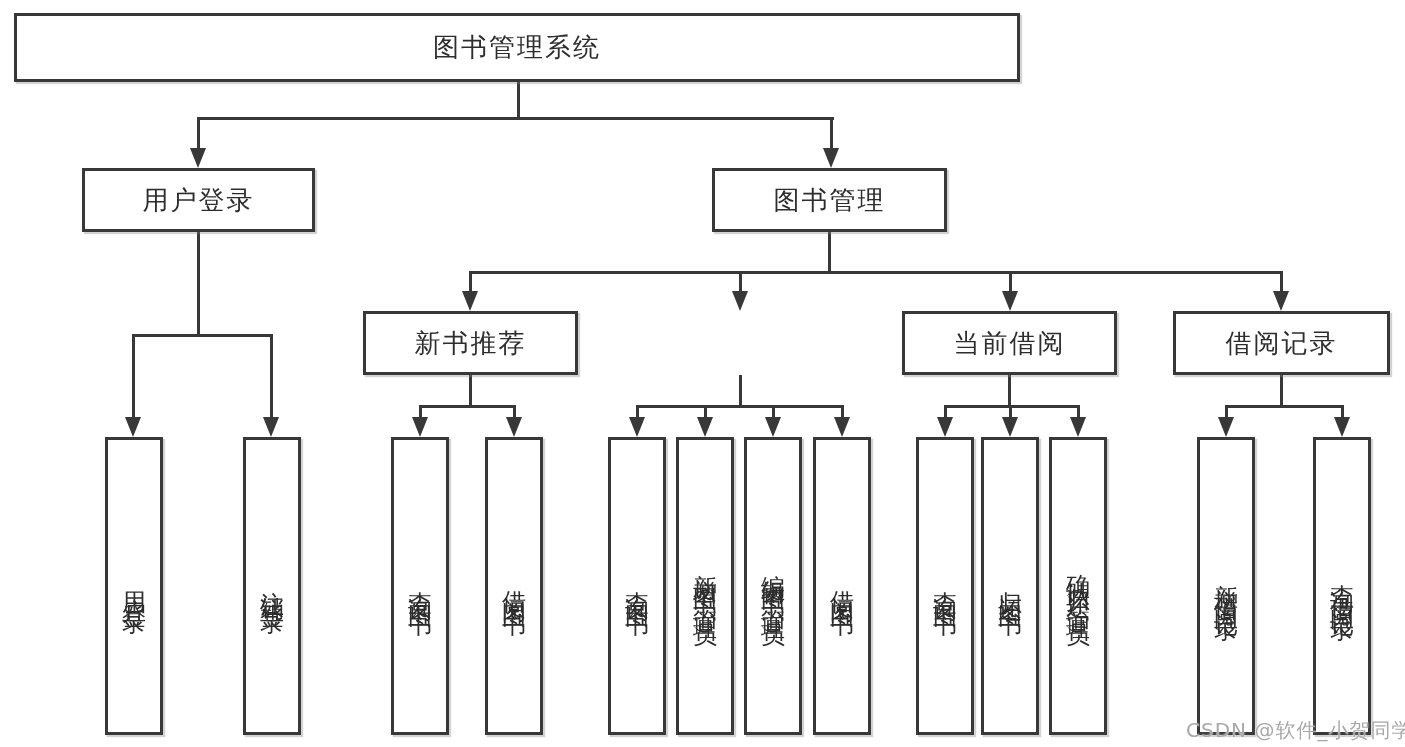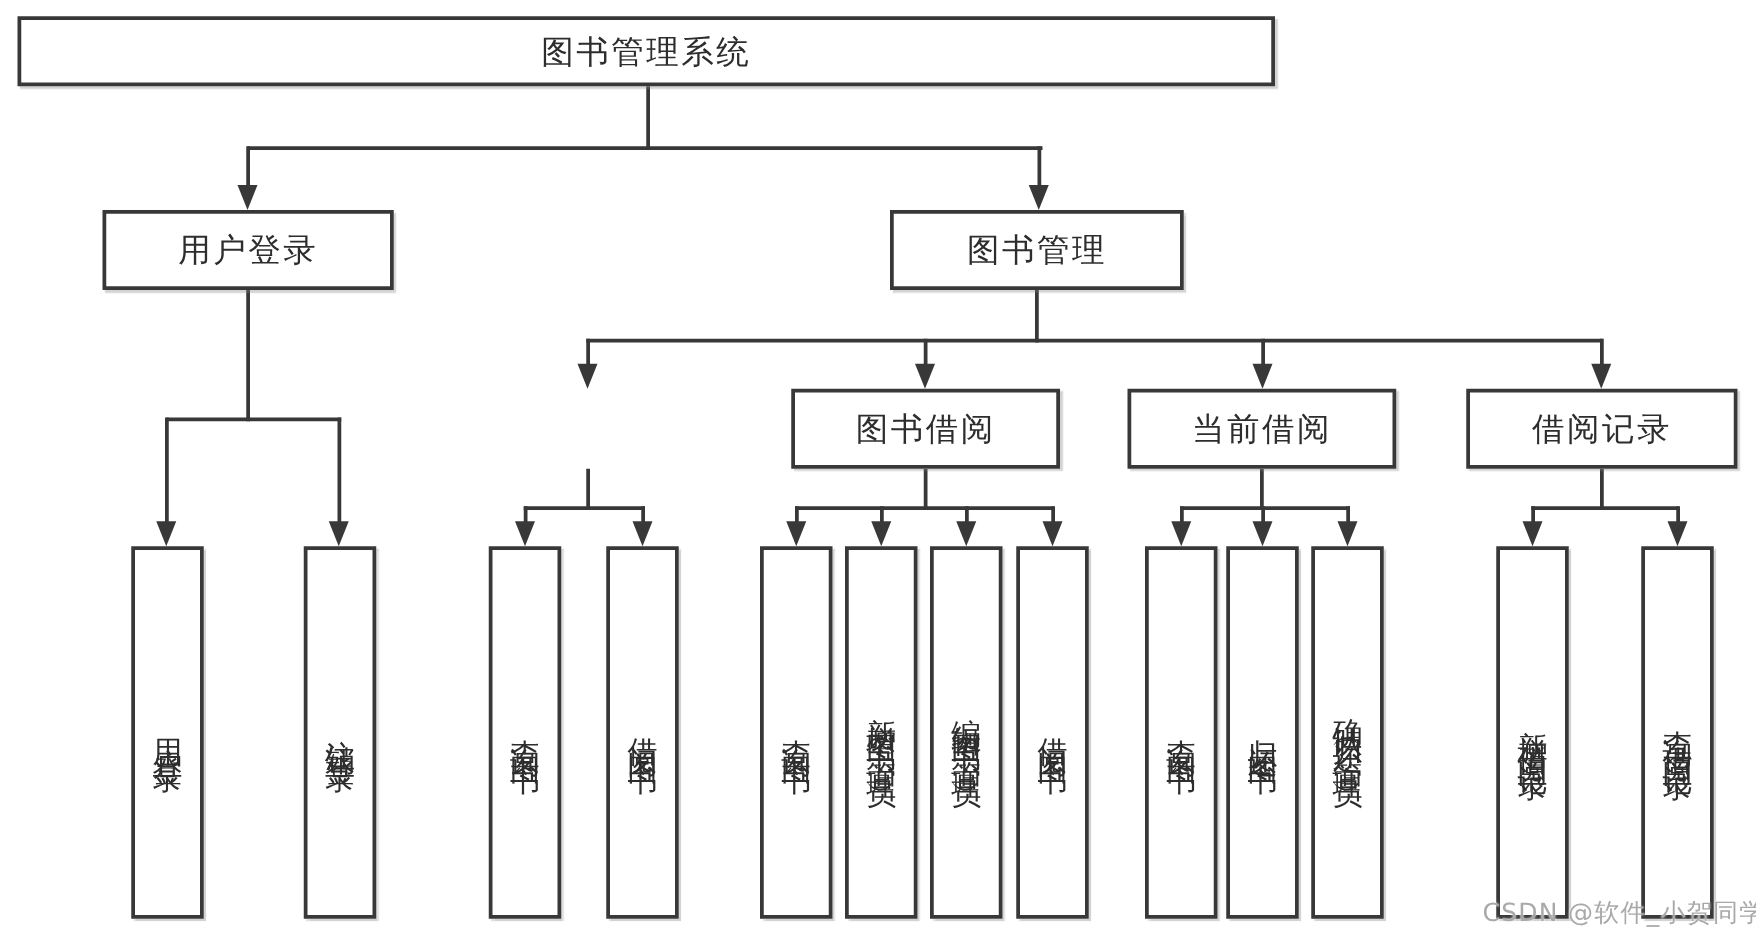--- a/index.html
+++ b/index.html
@@ -40,21 +40,21 @@
     font-size:20px;color:#a9a9a9;letter-spacing:1px;
     text-shadow:0 0 2px #ffffff;
     white-space:nowrap;
   }
 </style>
 </head>
 <body>
 
 <div class="canvas">
 
-  <div class="node" style="left:14px;top:13px;width:1006px;height:56px;justify-content:center;">
+  <div class="node" style="left:14px;top:13px;width:1006px;height:69px;justify-content:center;">
     <span>图书管理系统</span>
   </div>
 
   <div class="vline" style="left:517px;top:67px;height:52px;"></div>
   <div class="hline" style="left:198px;top:117px;width:636px;"></div>
   <div class="vline" style="left:197px;top:117px;height:33px;"></div>
   <div class="arrow" style="left:190px;top:148px;"></div>
   <div class="vline" style="left:830px;top:117px;height:33px;"></div>
   <div class="arrow" style="left:823px;top:148px;"></div>
 
@@ -76,22 +76,22 @@
   <div class="hline" style="left:469px;top:271px;width:813px;"></div>
   <div class="vline" style="left:469px;top:271px;height:22px;"></div>
   <div class="arrow" style="left:462px;top:291px;"></div>
   <div class="vline" style="left:739px;top:271px;height:22px;"></div>
   <div class="arrow" style="left:732px;top:291px;"></div>
   <div class="vline" style="left:1009px;top:271px;height:22px;"></div>
   <div class="arrow" style="left:1002px;top:291px;"></div>
   <div class="vline" style="left:1280px;top:271px;height:22px;"></div>
   <div class="arrow" style="left:1273px;top:291px;"></div>
 
-  <div class="node" style="left:633px;top:311px;width:215px;height:64px;">
-    <span>图书借阅</span>
+  <div class="node" style="left:363px;top:311px;width:215px;height:64px;">
+    <span>新书推荐</span>
   </div>
   <div class="node" style="left:1173px;top:311px;width:217px;height:64px;">
     <span>借阅记录</span>
   </div>
   <div class="node" style="left:902px;top:311px;width:215px;height:64px;">
     <span>当前借阅</span>
   </div>
 
   <div class="vline" style="left:469px;top:375px;height:33px;"></div>
   <div class="hline" style="left:419px;top:405px;width:97px;"></div>

